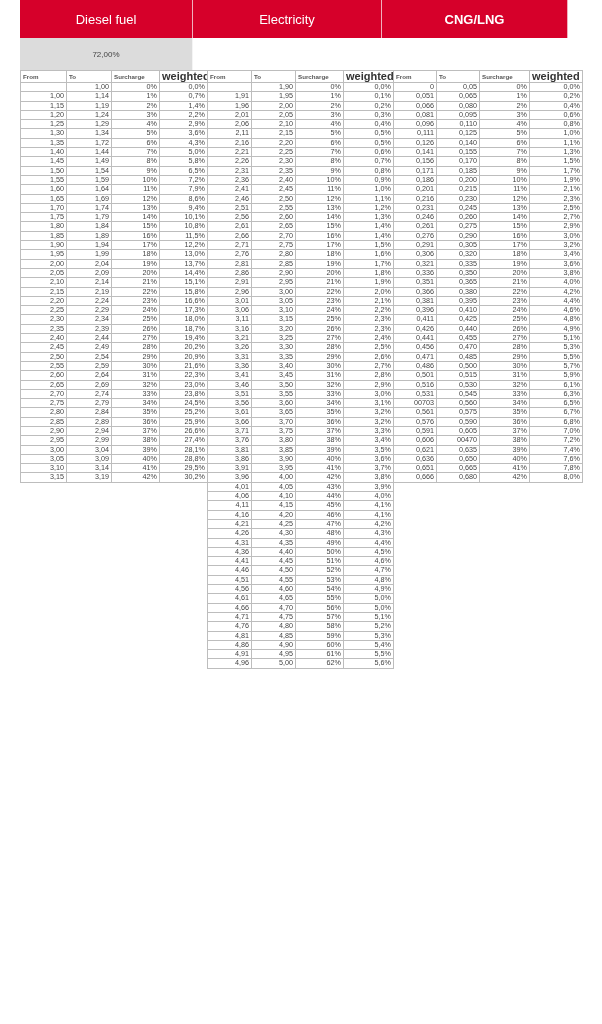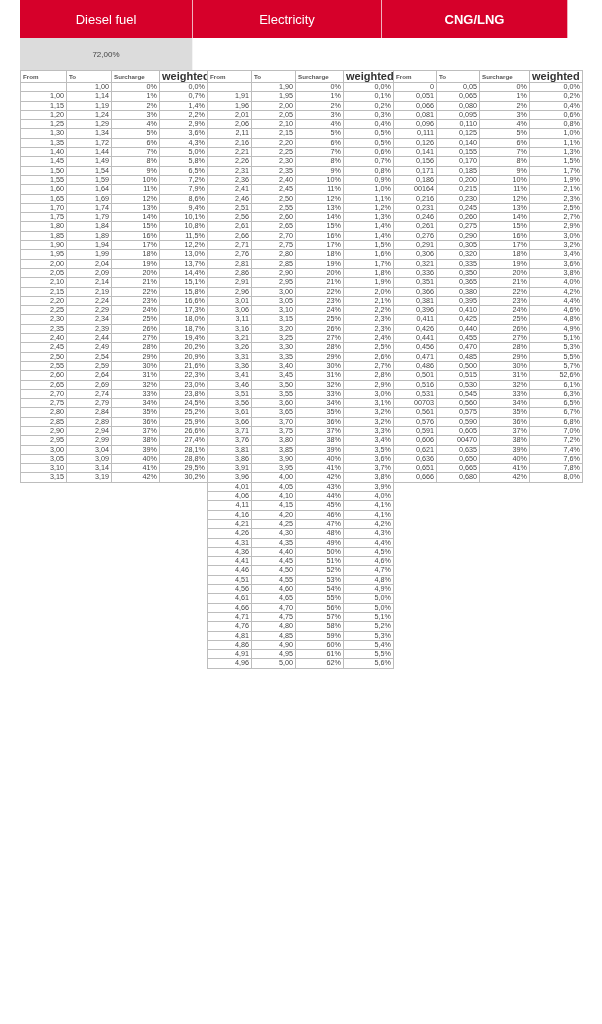--- a/index.html
+++ b/index.html
@@ -786,21 +786,21 @@
           <td>9%</td>
           <td>1,7%</td>
         </tr>
         <tr>
           <td>0,186</td>
           <td>0,200</td>
           <td>10%</td>
           <td>1,9%</td>
         </tr>
         <tr>
-          <td>00164</td>
+          <td>0,201</td>
           <td>0,215</td>
           <td>11%</td>
           <td>2,1%</td>
         </tr>
         <tr>
           <td>0,216</td>
           <td>0,230</td>
           <td>12%</td>
           <td>2,3%</td>
         </tr>
@@ -909,21 +909,21 @@
         <tr>
           <td>0,486</td>
           <td>0,500</td>
           <td>30%</td>
           <td>5,7%</td>
         </tr>
         <tr>
           <td>0,501</td>
           <td>0,515</td>
           <td>31%</td>
-          <td>52,6%</td>
+          <td>5,9%</td>
         </tr>
         <tr>
           <td>0,516</td>
           <td>0,530</td>
           <td>32%</td>
           <td>6,1%</td>
         </tr>
         <tr>
           <td>0,531</td>
           <td>0,545</td>

